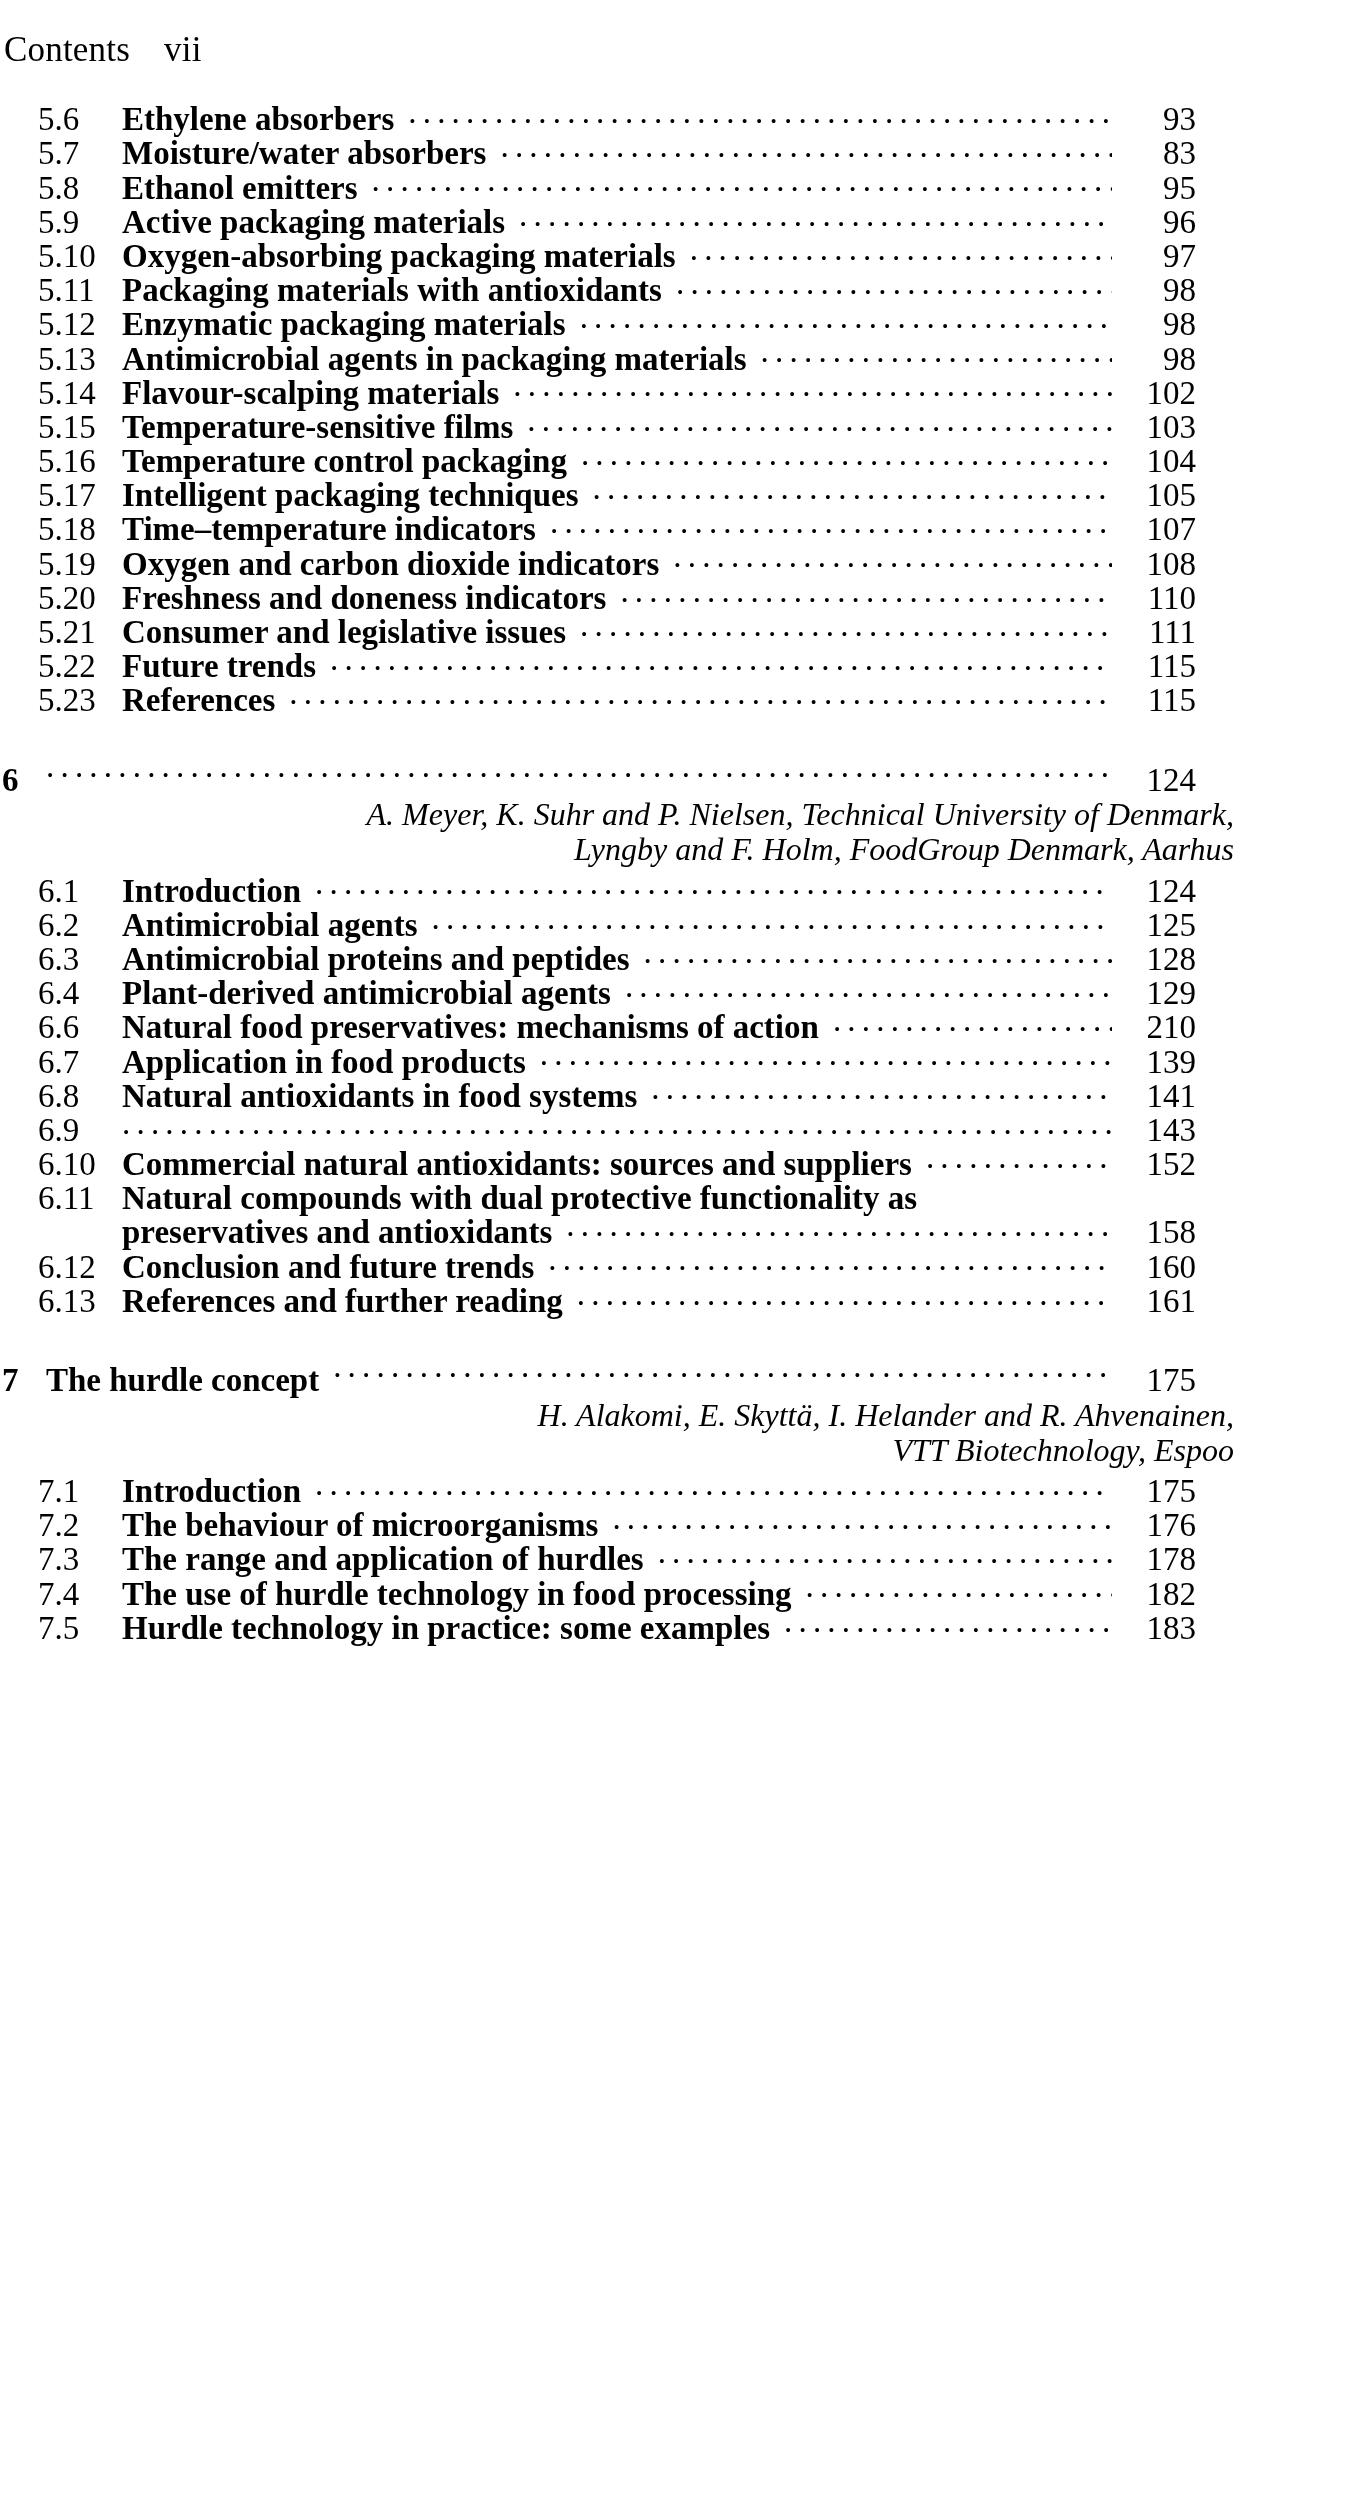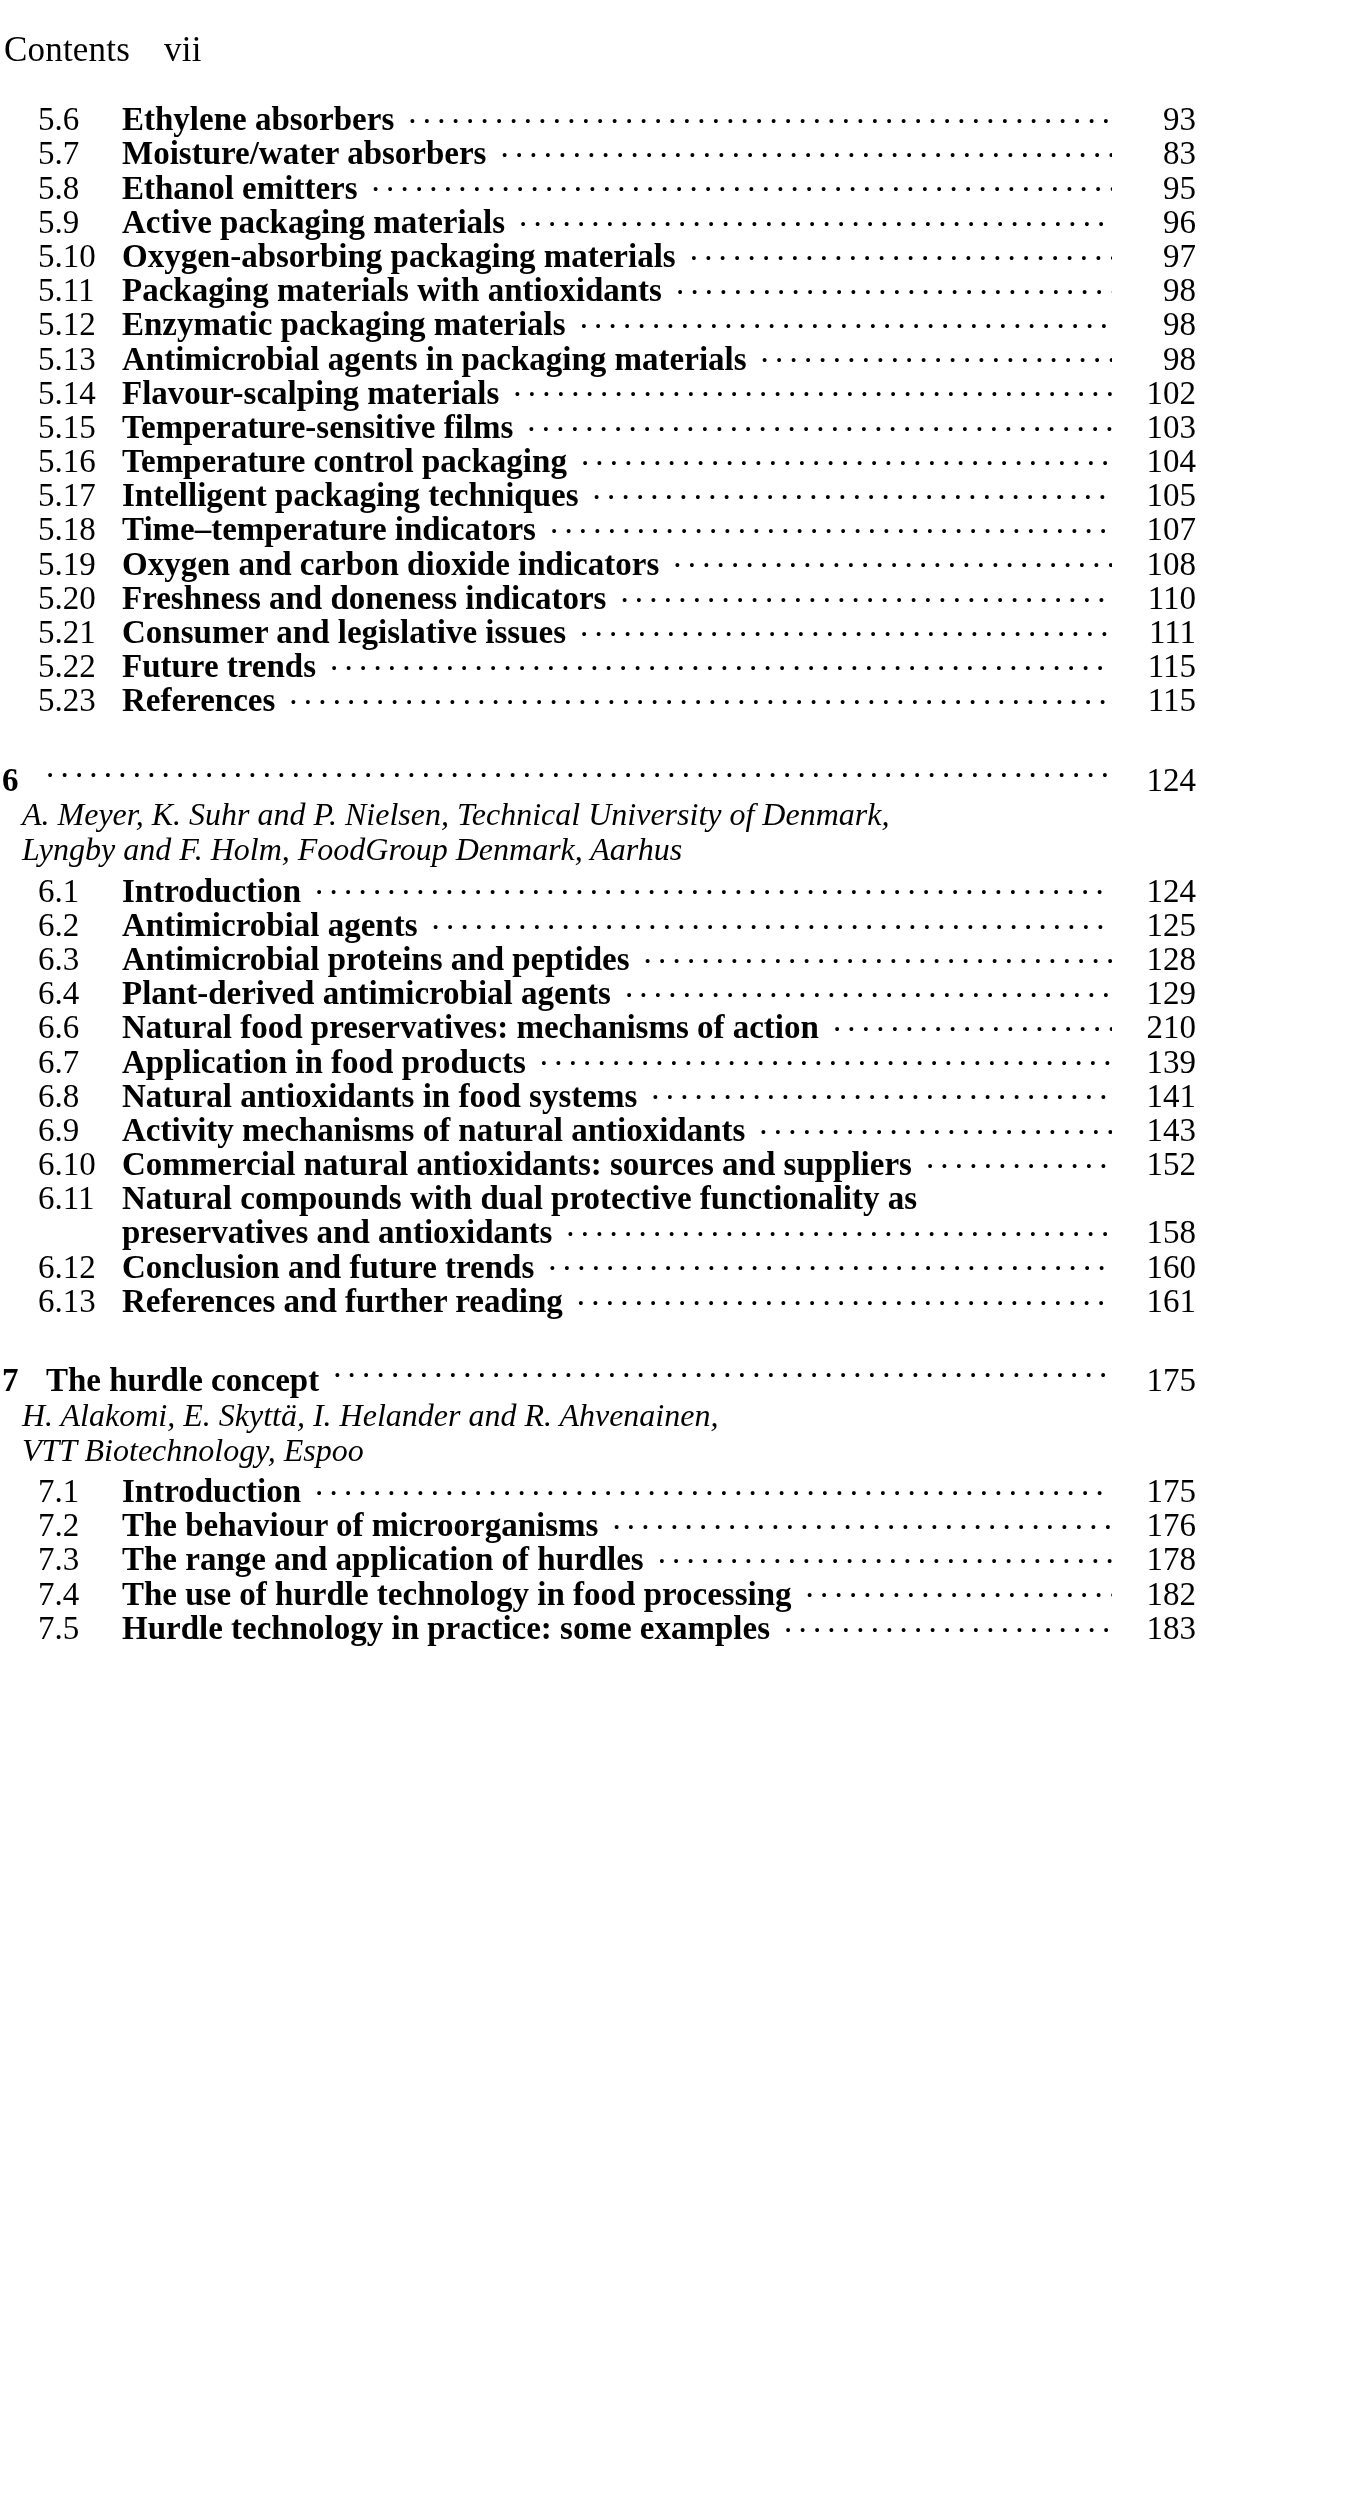--- a/index.html
+++ b/index.html
@@ -109,20 +109,21 @@
   .entry.nodots .leader::before { content: ""; }
   .entry.nodots .pageno { visibility: hidden; }
 
   
   .authors {
     font-style: italic;
     font-size: 32px;
     line-height: 35px;
     padding-left: 22px;
     white-space: nowrap;
+    text-align: right;
   }
 
   .gap-chapter { height: 45px; }
 </style>
 </head>
 <body>
 
 <div class="page">
 
   <div class="runhead">
@@ -283,21 +284,20 @@
         <span class="pageno">139</span>
       </div>
       <div class="entry">
         <span class="num">6.8</span>
         <span class="title">Natural antioxidants in food systems</span>
         <span class="leader"></span>
         <span class="pageno">141</span>
       </div>
       <div class="entry">
         <span class="num">6.9</span>
-        <span class="title">Activity mechanisms of natural antioxidants</span>
         <span class="leader"></span>
         <span class="pageno">143</span>
       </div>
       <div class="entry">
         <span class="num">6.10</span>
         <span class="title">Commercial natural antioxidants: sources and suppliers</span>
         <span class="leader"></span>
         <span class="pageno">152</span>
       </div>
       <div class="entry nodots">

